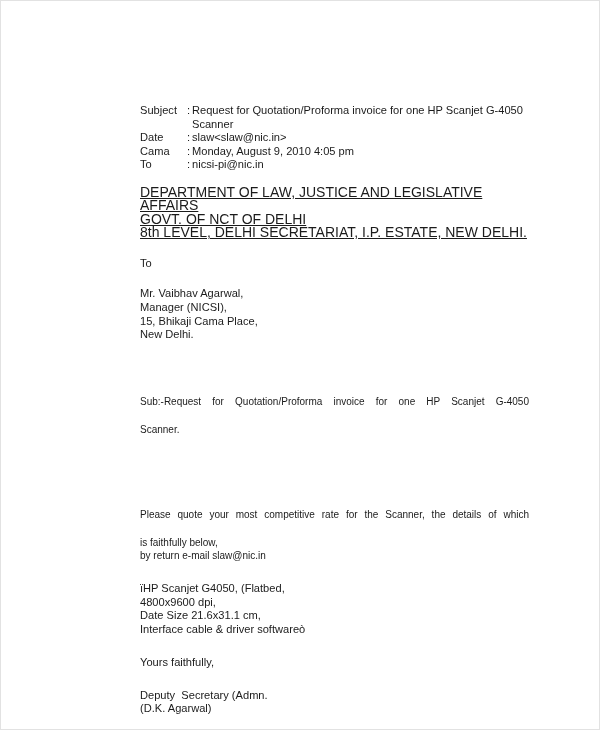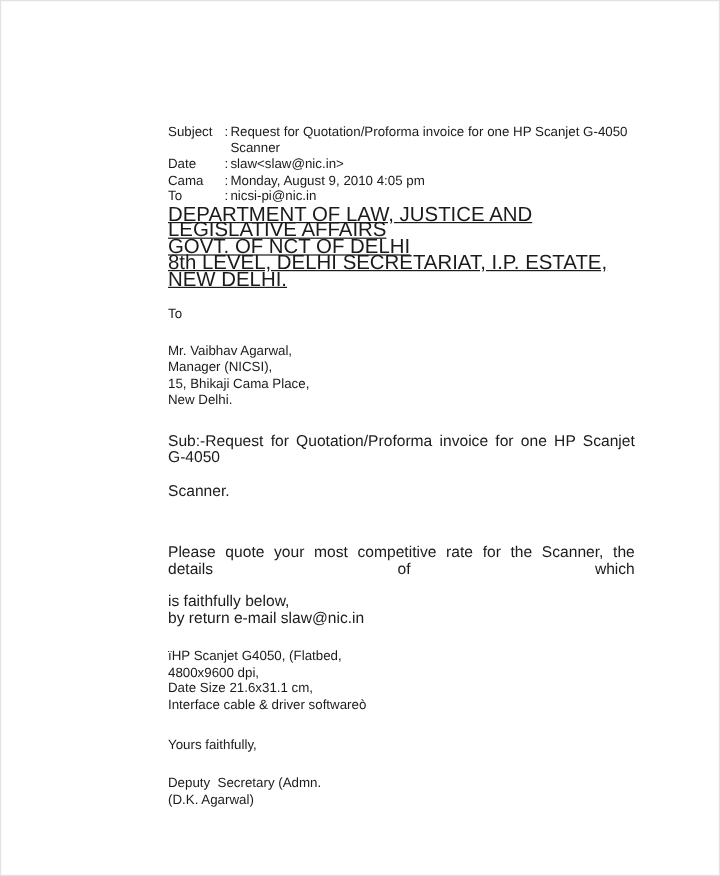--- a/index.html
+++ b/index.html
@@ -49,21 +49,22 @@
     white-space: normal;
   }
   .mh-sep {
     width: 5px;
   }
   .u-link {
   }
 
   
   .dept-block {
-    font-size: 17px;
+    margin-top: 14px;
+    font-size: 14px;
     line-height: 13.4px;
   }
   .dept-line {
     display: block;
   }
   .dept-line span {
     text-decoration: underline;
   }
   .gap-md { height: 17px; }
   .gap-lg { height: 19px; }
@@ -72,25 +73,26 @@
     font-size: 11.1px;
     line-height: 13.7px;
   }
   .blk .ln {
     display: block;
     white-space: pre-wrap;
   }
 
   
   .just {
-    font-size: 13px;
+    font-size: 10px;
     line-height: 13.7px;
     text-align: justify;
     text-justify: inter-word;
     width: 389px;
+    margin-top: 34px;
   }
   .just .forceline {
     display: block;
     text-align: justify;
   }
   .just .forceline::after {
     content: "";
     display: inline-block;
     width: 100%;
   }

